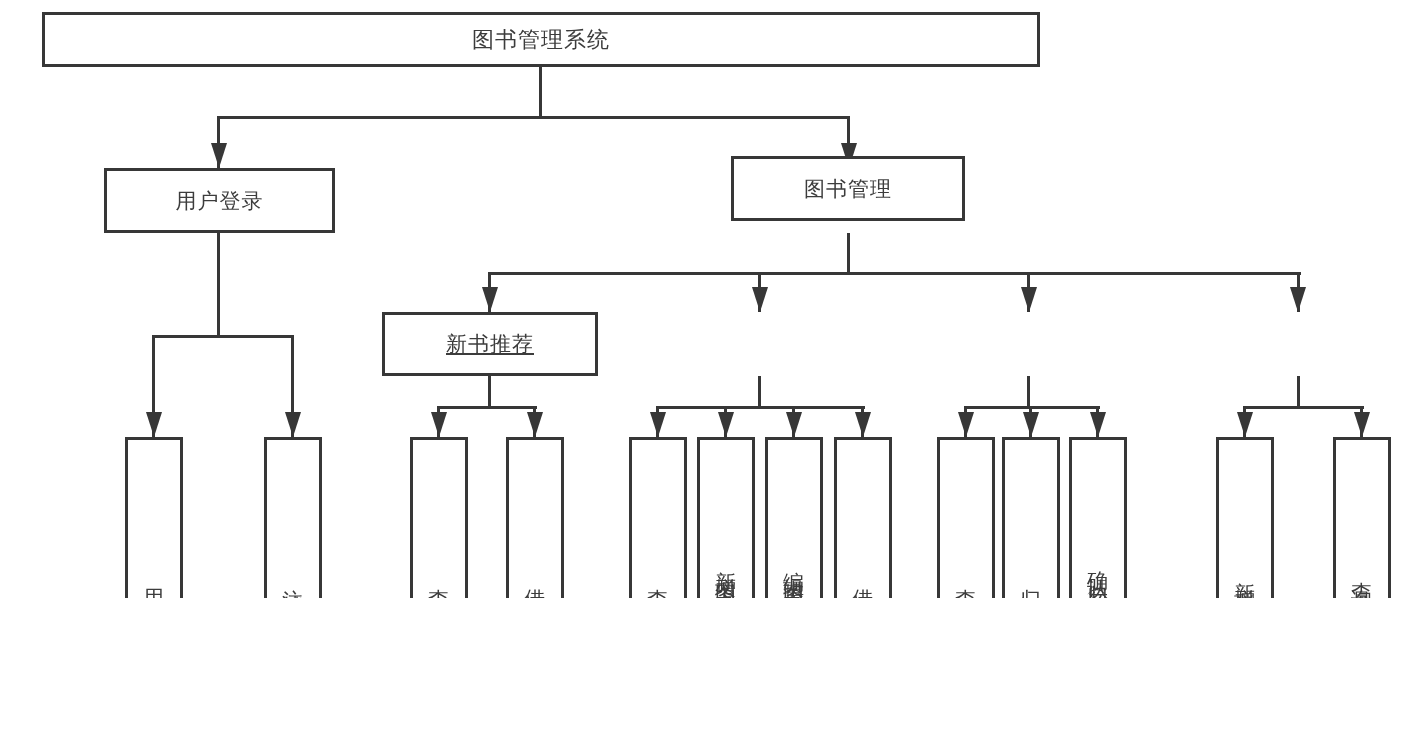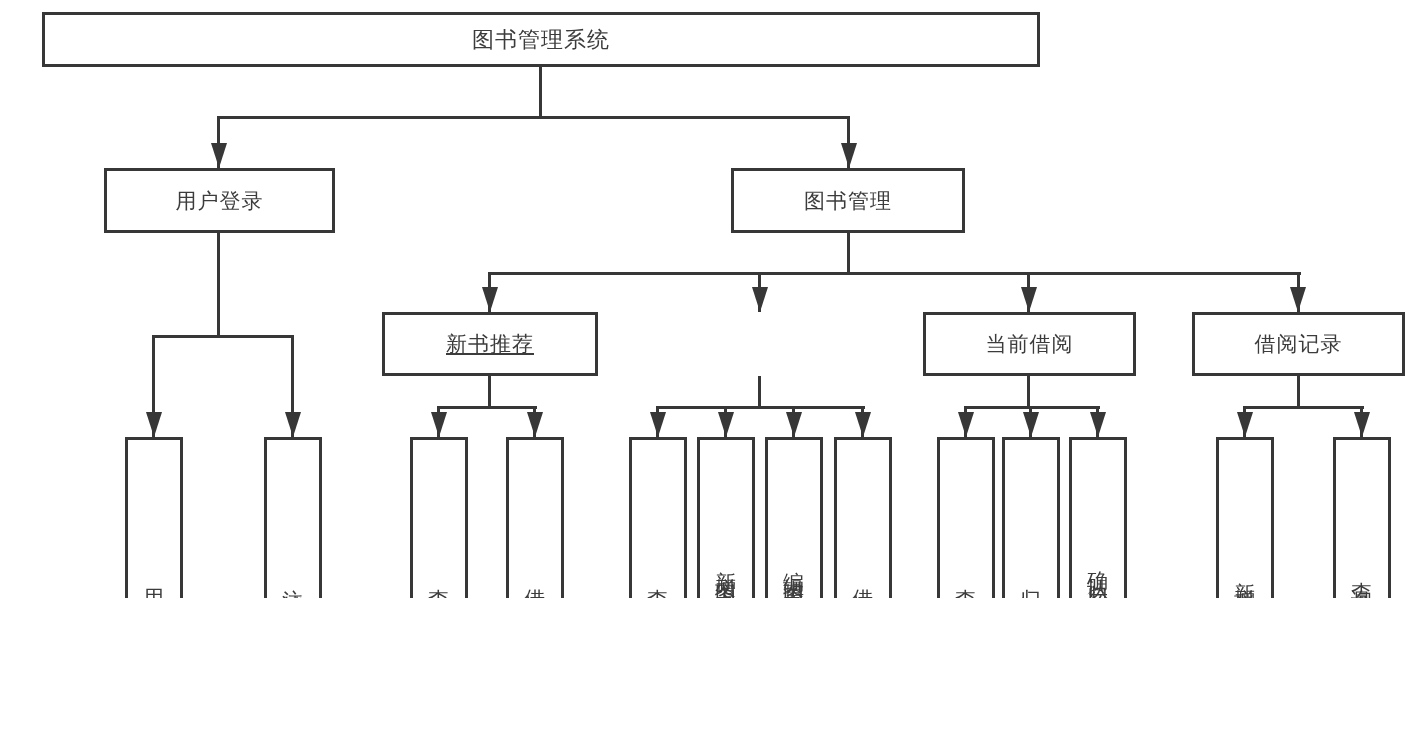--- a/index.html
+++ b/index.html
@@ -77,43 +77,41 @@
   <div class="node root" style="left:22px; top:12px; width:998px; height:55px;">图书管理系统</div>
 
   <div class="vl" style="left:519px; top:67px;  height:51px;"></div>
   <div class="hl" style="left:198px; top:116px; width:632px;"></div>
   <div class="vl" style="left:197px; top:116px; height:52px;"></div>
   <div class="vl" style="left:827px; top:116px; height:52px;"></div>
   <div class="arrow" style="left:191px; top:143px;"></div>
   <div class="arrow" style="left:821px; top:143px;"></div>
 
   <div class="node" style="left:84px;  top:168px; width:231px; height:65px;">用户登录</div>
-  <div class="node" style="left:711px; top:168px; width:234px; height:65px;">图书管理</div>
+  <div class="node" style="left:711px; top:156px; width:234px; height:65px;">图书管理</div>
 
   <div class="vl" style="left:197px; top:233px; height:105px;"></div>
   <div class="hl" style="left:132px; top:335px; width:142px;"></div>
   <div class="vl" style="left:132px; top:335px; height:102px;"></div>
   <div class="vl" style="left:271px; top:335px; height:102px;"></div>
   <div class="arrow" style="left:126px; top:412px;"></div>
   <div class="arrow" style="left:265px; top:412px;"></div>
 
   <div class="vl" style="left:827px;  top:233px; height:42px;"></div>
   <div class="hl" style="left:468px;  top:272px; width:813px;"></div>
   <div class="vl" style="left:468px;  top:272px; height:40px;"></div>
   <div class="vl" style="left:738px;  top:272px; height:40px;"></div>
   <div class="vl" style="left:1007px; top:272px; height:40px;"></div>
   <div class="vl" style="left:1277px; top:272px; height:40px;"></div>
   <div class="arrow" style="left:462px;  top:287px;"></div>
   <div class="arrow" style="left:732px;  top:287px;"></div>
   <div class="arrow" style="left:1001px; top:287px;"></div>
   <div class="arrow" style="left:1270px; top:287px;"></div>
 
   <div class="node" style="left:362px;  top:312px; width:216px; height:64px;text-decoration:underline;">新书推荐</div>
-  <div class="node" style="left:903px;  top:312px; width:213px; height:64px;">当前借阅</div>
-  <div class="node" style="left:1172px; top:312px; width:213px; height:64px;">借阅记录</div>
 
   <div class="vl" style="left:468px;  top:376px; height:33px;"></div>
   <div class="vl" style="left:738px;  top:376px; height:33px;"></div>
   <div class="vl" style="left:1007px; top:376px; height:33px;"></div>
   <div class="vl" style="left:1277px; top:376px; height:33px;"></div>
 
   <div class="hl" style="left:417px;  top:406px; width:100px;"></div>
   <div class="hl" style="left:636px;  top:406px; width:209px;"></div>
   <div class="hl" style="left:944px;  top:406px; width:136px;"></div>
   <div class="hl" style="left:1223px; top:406px; width:121px;"></div>

